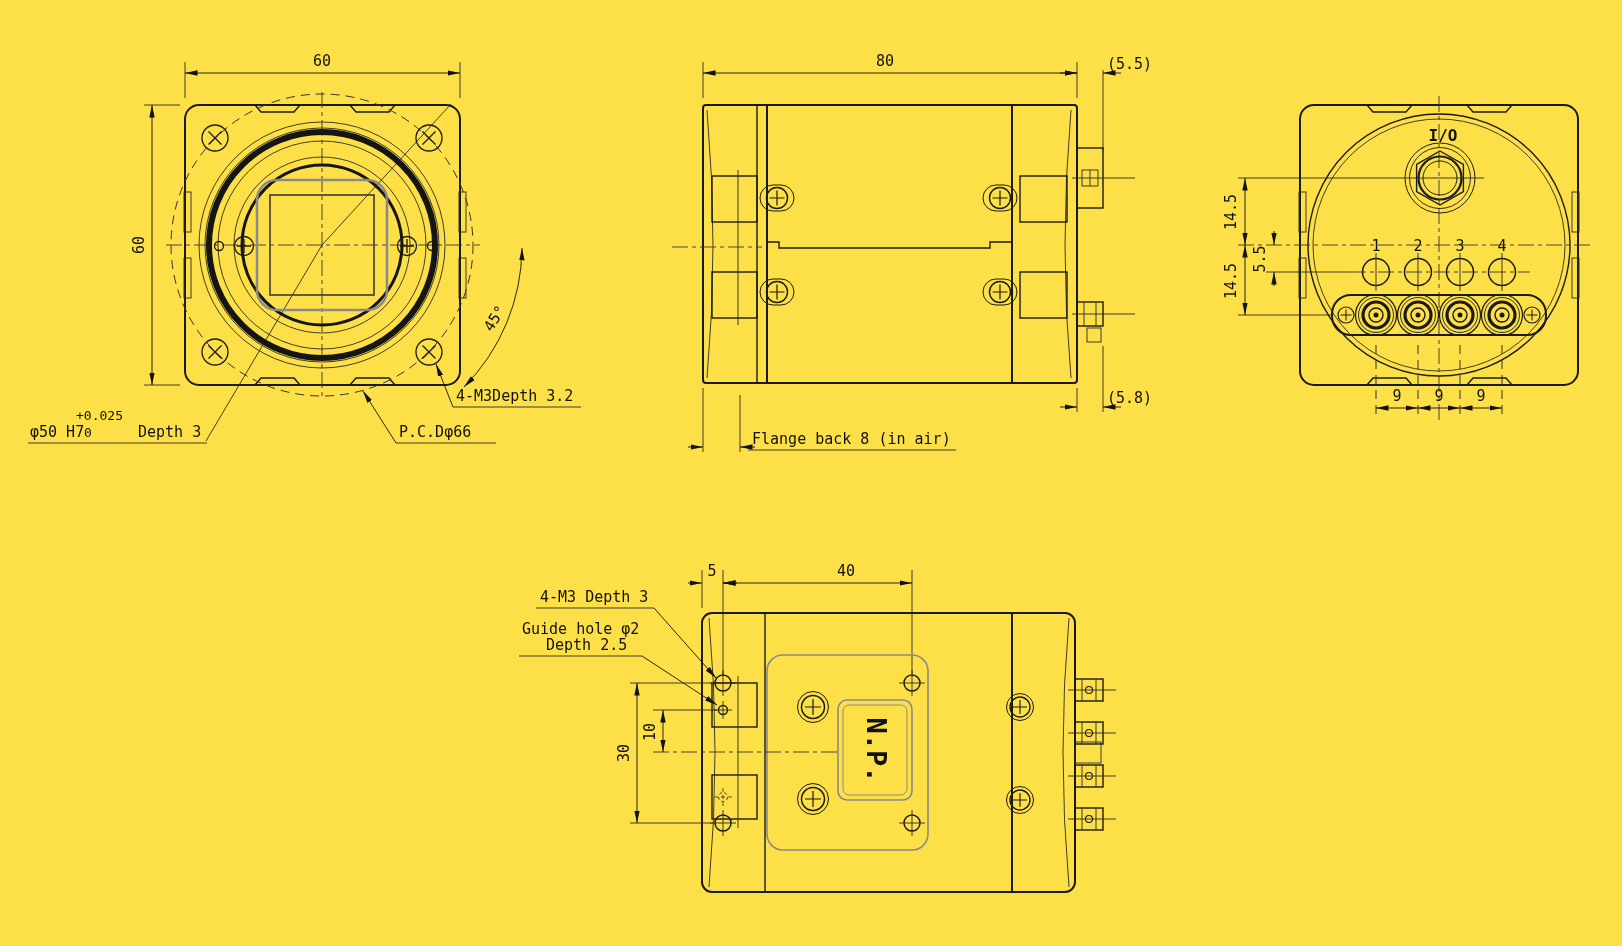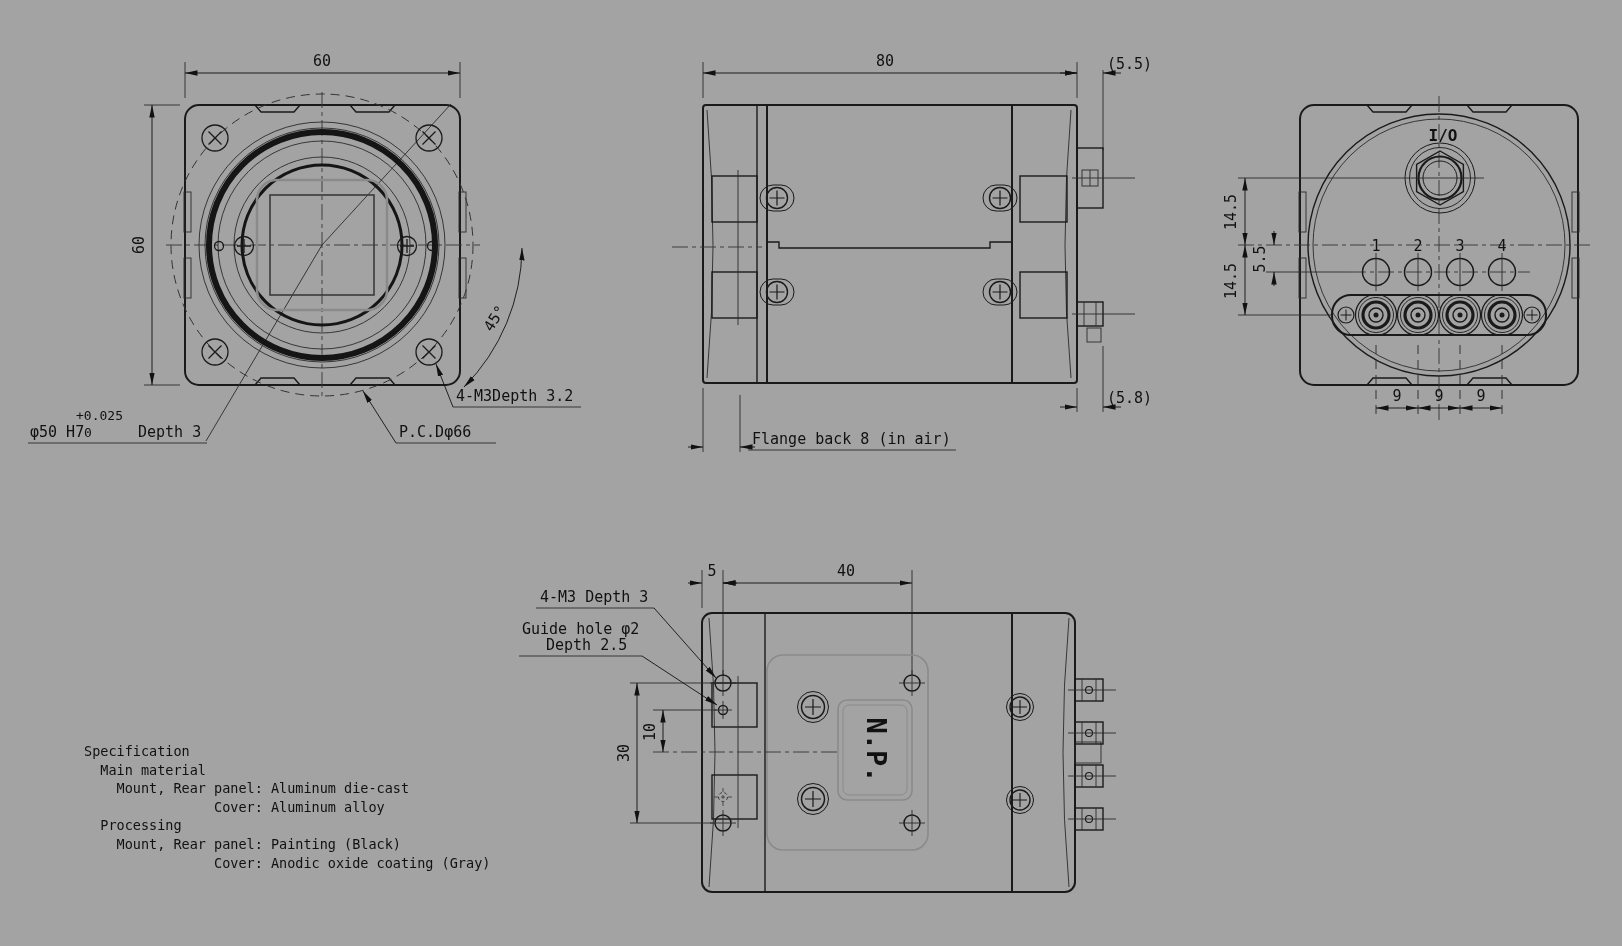--- a/index.html
+++ b/index.html
@@ -1,16 +1,16 @@
 <!DOCTYPE html>
 <html><head>
 <meta charset="utf-8">
 <style>
   html,body{margin:0;padding:0;background:#fff;}
-  #stage{position:relative;width:1622px;height:946px;background:#a3a3a3;overflow:hidden;
+  #stage{position:relative;width:1622px;height:946px;background:#fde047;overflow:hidden;
          font-family:"DejaVu Sans Mono", monospace;}
   svg{position:absolute;left:0;top:0;}
   .ln{stroke:#1a1a1a;stroke-width:1.4;fill:none;}
   .ln2{stroke:#1a1a1a;stroke-width:2;fill:none;}
   .thin{stroke:#2a2a2a;stroke-width:0.9;fill:none;}
   .gray{stroke:#8a8a8a;fill:none;}
   .cl{stroke:#333;stroke-width:0.9;fill:none;stroke-dasharray:16 4 4 4;}
   .dsh{stroke:#333;stroke-width:1;fill:none;stroke-dasharray:9 6;}
   .diml{stroke:#111;stroke-width:0.9;fill:none;}
   text{font-family:"DejaVu Sans Mono",monospace;fill:#111;}
@@ -473,20 +473,13 @@
             <rect x="1075" y="808" width="28" height="22" stroke-width="1.4"></rect>
             <line class="thin" x1="1082" y1="808" x2="1082" y2="830"></line>
             <line class="thin" x1="1096" y1="808" x2="1096" y2="830"></line>
             <circle cx="1089" cy="819" r="3.5" stroke-width="1.1"></circle>
             <line class="thin" x1="1068" y1="819" x2="1116" y2="819"></line>
           </g>
   </g>
 </g>
 </svg>
 
-<pre id="spec-block">Specification
-  Main material
-    Mount, Rear panel: Aluminum die-cast
-                Cover: Aluminum alloy
-  Processing
-    Mount, Rear panel: Painting (Black)
-                Cover: Anodic oxide coating (Gray)</pre>
 </div>
 
 </body></html>

